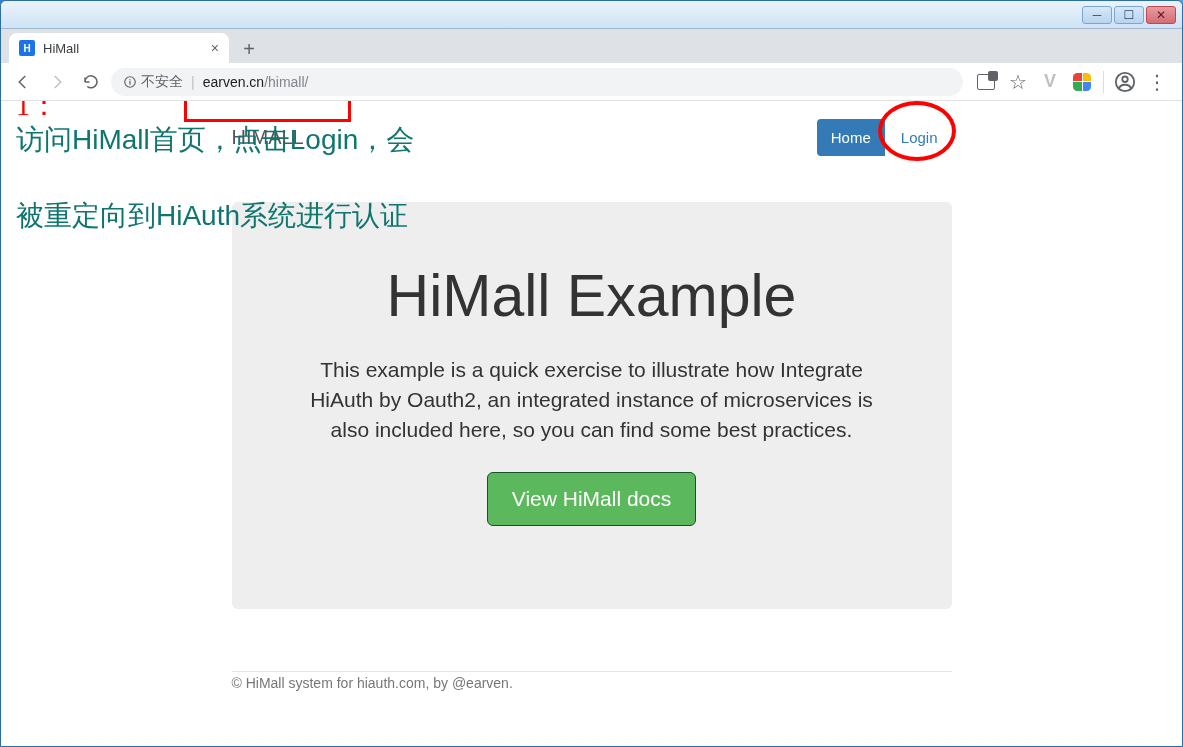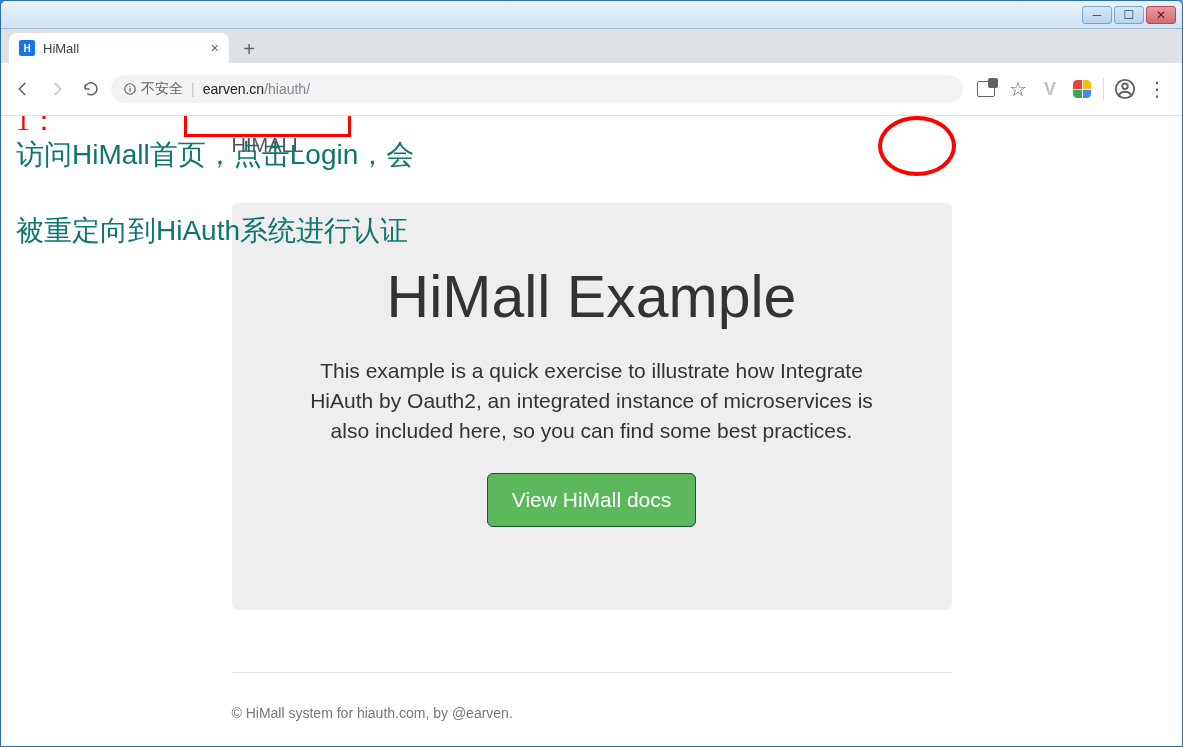--- a/index.html
+++ b/index.html
@@ -15,21 +15,21 @@
 
   
   .tabstrip { height: 34px; background: #dee1e6; display: flex; align-items: flex-end; padding-left: 8px; }
   .tab { height: 30px; width: 220px; background: #fff; border-radius: 8px 8px 0 0; display: flex; align-items: center; padding: 0 10px; font-size: 13px; color: #3c4043; position: relative; }
   .tab .favicon { width: 16px; height: 16px; background: #1a73e8; border-radius: 2px; display: flex; align-items: center; justify-content: center; color: #fff; font-size: 10px; font-weight: bold; margin-right: 8px; }
   .tab .title { flex: 1; }
   .tab .close-x { font-size: 14px; color: #5f6368; }
   .newtab { width: 28px; height: 28px; display: flex; align-items: center; justify-content: center; color: #5f6368; font-size: 20px; margin-left: 6px; border-radius: 50%; }
 
   
-  .toolbar { height: 53px; background: #fff; border-bottom: 1px solid #e0e0e0; display: flex; align-items: center; padding: 0 8px; gap: 6px; }
+  .toolbar { height: 38px; background: #fff; border-bottom: 1px solid #e0e0e0; display: flex; align-items: center; padding: 0 8px; gap: 6px; }
   .tb-icon { width: 28px; height: 28px; display: flex; align-items: center; justify-content: center; color: #5f6368; font-size: 18px; border-radius: 50%; }
   .tb-icon svg { width: 18px; height: 18px; }
   .addrbar { flex: 1; height: 28px; background: #f1f3f4; border-radius: 14px; display: flex; align-items: center; padding: 0 12px; font-size: 14px; color: #5f6368; gap: 8px; }
   .addr-info { display: flex; align-items: center; gap: 4px; }
   .addr-info svg { width: 14px; height: 14px; }
   .addr-sep { color: #c0c0c0; }
   .addr-url { color: #202124; }
   .addr-url .dim { color: #80868b; }
 
   
@@ -66,21 +66,21 @@
   .btn-home { background: #337ab7; color: #fff; padding: 10px 14px; font-size: 15px; border-radius: 4px 0 0 4px; }
   .btn-login { color: #337ab7; padding: 10px 14px; font-size: 15px; }
 
   
   .jumbo { background: #eeeeee; width: 720px; margin: 36px auto 0; padding: 60px 60px 83px; text-align: center; border-radius: 6px; }
   .jumbo h1 { font-size: 59px; font-weight: 500; color: #333; margin-bottom: 25px; }
   .jumbo p { font-size: 21px; color: #333; line-height: 1.42; margin-bottom: 28px; font-weight: 200; }
   .btn-docs { display: inline-block; background: #5cb85c; color: #fff; font-size: 21px; padding: 14px 24px; border-radius: 6px; border: 1px solid #14532d; }
 
   
-  .page-footer { width: 720px; margin: 62px auto 0; border-top: 1px solid #e5e5e5; padding-top: 32px; font-size: 14px; color: #777; }
+  .page-footer { width: 720px; margin: 62px auto 0; border-top: 1px solid #e5e5e5; padding-top: 3px; font-size: 14px; color: #777; }
 </style>
 </head>
 <body>
 
 <div class="window-frame">
 
   <div class="titlebar">
     <div class="win-controls">
       <div class="win-btn">─</div>
       <div class="win-btn">☐</div>
@@ -117,21 +117,21 @@
       <span class="addr-info">
         <svg viewBox="0 0 24 24">
             <circle cx="12" cy="12" r="9" fill="none" stroke="#5f6368" stroke-width="2"></circle>
             <line x1="12" y1="8" x2="12" y2="8" stroke="#5f6368" stroke-width="2" stroke-linecap="round"></line>
             <line x1="12" y1="11" x2="12" y2="16" stroke="#5f6368" stroke-width="2" stroke-linecap="round"></line>
           </svg>
         <span>不安全</span>
       </span>
       <span class="addr-sep">|</span>
       <span class="addr-url">
-        <span>earven.cn</span><span class="dim">/hiauth/</span>
+        <span>earven.cn</span><span class="dim">/himall/</span>
       </span>
     </div>
     <div class="ext-icons">
       <div class="ext-icon">
           <div class="translate-box"></div>
         </div>
       <div class="ext-icon star">☆</div>
       <div class="ext-icon vshape">V</div>
       <div class="ext-icon">
           <div class="colorful">
@@ -156,20 +156,24 @@
   <div class="page">
 
     <div class="anno-box-url"></div>
     <div class="anno-step">1：</div>
     <div class="anno-line anno-line1">访问HiMall首页，点击Login，会</div>
     <div class="anno-line anno-line2">被重定向到HiAuth系统进行认证</div>
     <div class="anno-circle"></div>
 
     <div class="navbar">
       <div class="brand">HIMALL</div>
+      <div class="nav-btns">
+        <div class="btn-home">Home</div>
+        <div class="btn-login">Login</div>
+      </div>
     </div>
 
     <div class="jumbo">
       <h1>HiMall Example</h1>
       <p>This example is a quick exercise to illustrate how Integrate HiAuth by Oauth2, an integrated instance of microservices is also included here, so you can find some best practices.</p>
       <a class="btn-docs">View HiMall docs</a>
     </div>
 
     <div class="page-footer">
       <span>© HiMall system for hiauth.com, by @earven.</span>

